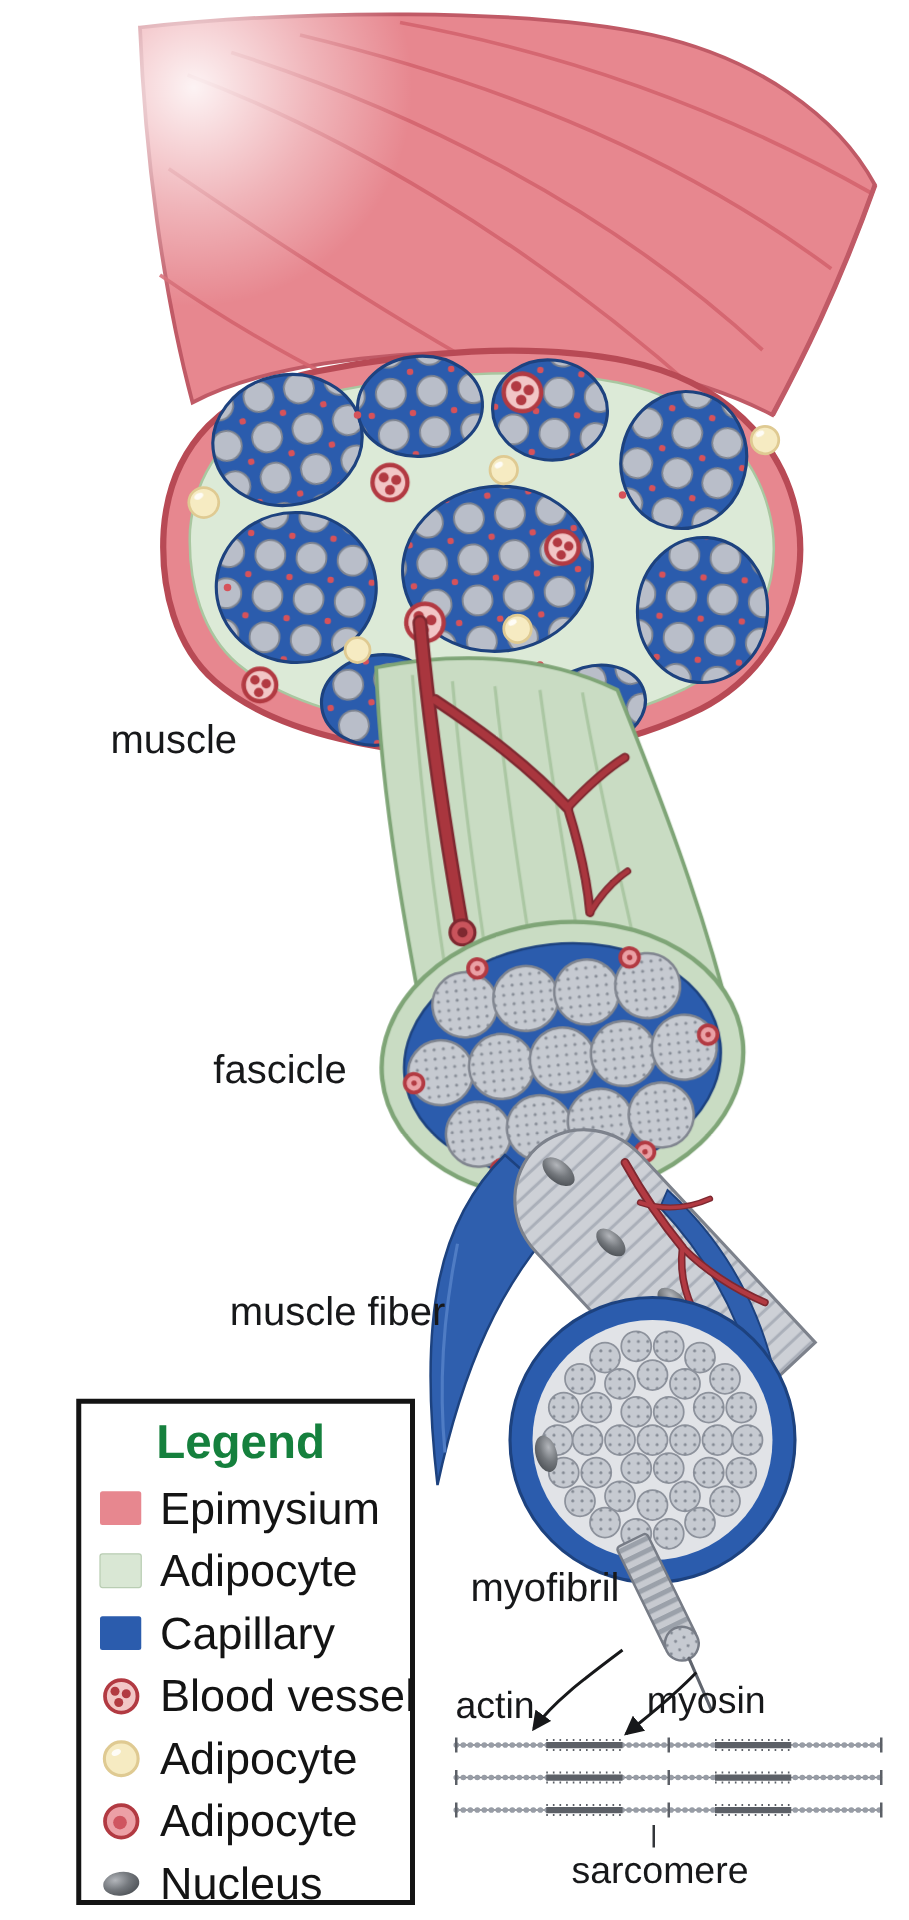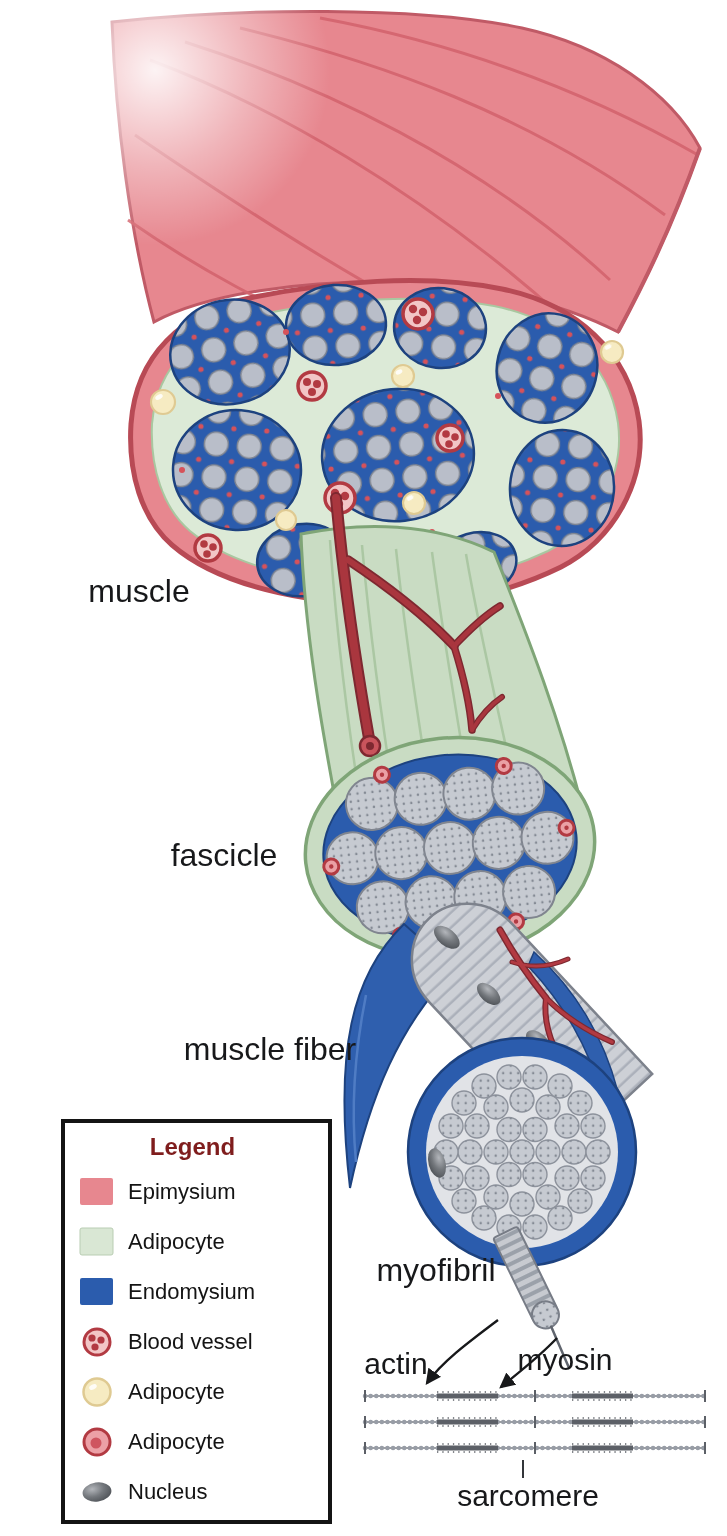--- a/index.html
+++ b/index.html
@@ -3,25 +3,25 @@
 <meta charset="utf-8">
 <style>
   html,body{margin:0;padding:0;background:#fff;}
   body{width:727px;height:1536px;position:relative;font-family:"Liberation Sans",sans-serif;overflow:hidden;}
   svg.art{position:absolute;left:0;top:0;}
   svg text{font-family:"Liberation Sans",sans-serif;fill:#17181a;}
   .lbl{font-size:32px;}
   .lbl-sm{font-size:30px;}
   .legend{position:absolute;left:61px;top:1119px;width:271px;height:405px;background:#fff;
           border:4px solid #141414;box-sizing:border-box;padding:8px 0 0 12px;z-index:5;}
-  .legend-title{font-size:24px;font-weight:bold;color:#7f1d1d;text-align:center;
+  .legend-title{font-size:38px;font-weight:bold;color:#15803d;text-align:center;
                 padding-right:20px;margin:2px 0 6px 0;}
   .lg-row{display:flex;align-items:center;gap:11px;height:50px;}
   .sw{width:40px;height:36px;flex:0 0 auto;}
-  .lg-label{font-size:22px;color:#141414;white-space:nowrap;line-height:1;}
+  .lg-label{font-size:36px;color:#141414;white-space:nowrap;line-height:1;}
 </style>
 </head>
 <body>
 
 <svg class="art" width="727" height="1536" viewBox="0 0 727 1536">
   <defs>
     <radialGradient id="gHi" cx="50%" cy="50%" r="50%">
       <stop offset="0%" stop-color="#ffffff" stop-opacity="0.9"></stop>
       <stop offset="55%" stop-color="#ffffff" stop-opacity="0.38"></stop>
       <stop offset="100%" stop-color="#ffffff" stop-opacity="0"></stop>
@@ -350,21 +350,21 @@
     <svg class="sw" viewBox="0 0 40 36">
       <rect x="3" y="4" width="33" height="27" rx="2" stroke="#b9cdb3" stroke-width="1" fill="#d9e7d4"></rect>
     </svg>
     <span class="lg-label">Adipocyte</span>
   </div>
 
   <div class="lg-row">
     <svg class="sw" viewBox="0 0 40 36">
       <rect x="3" y="4" width="33" height="27" rx="2" fill="#2b5cad"></rect>
     </svg>
-    <span class="lg-label">Endomysium</span>
+    <span class="lg-label">Capillary</span>
   </div>
 
   <div class="lg-row">
     <svg class="sw" viewBox="0 0 40 36">
       <circle cx="20" cy="18" r="13" fill="#f2c6c6" stroke-width="3" stroke="#b23a42"></circle>
       <circle cx="15" cy="14" r="3.6" fill="#b23a42"></circle>
       <circle cx="24" cy="16" r="3.6" fill="#b23a42"></circle>
       <circle cx="18" cy="23" r="3.6" fill="#b23a42"></circle>
     </svg>
     <span class="lg-label">Blood vessel</span>

